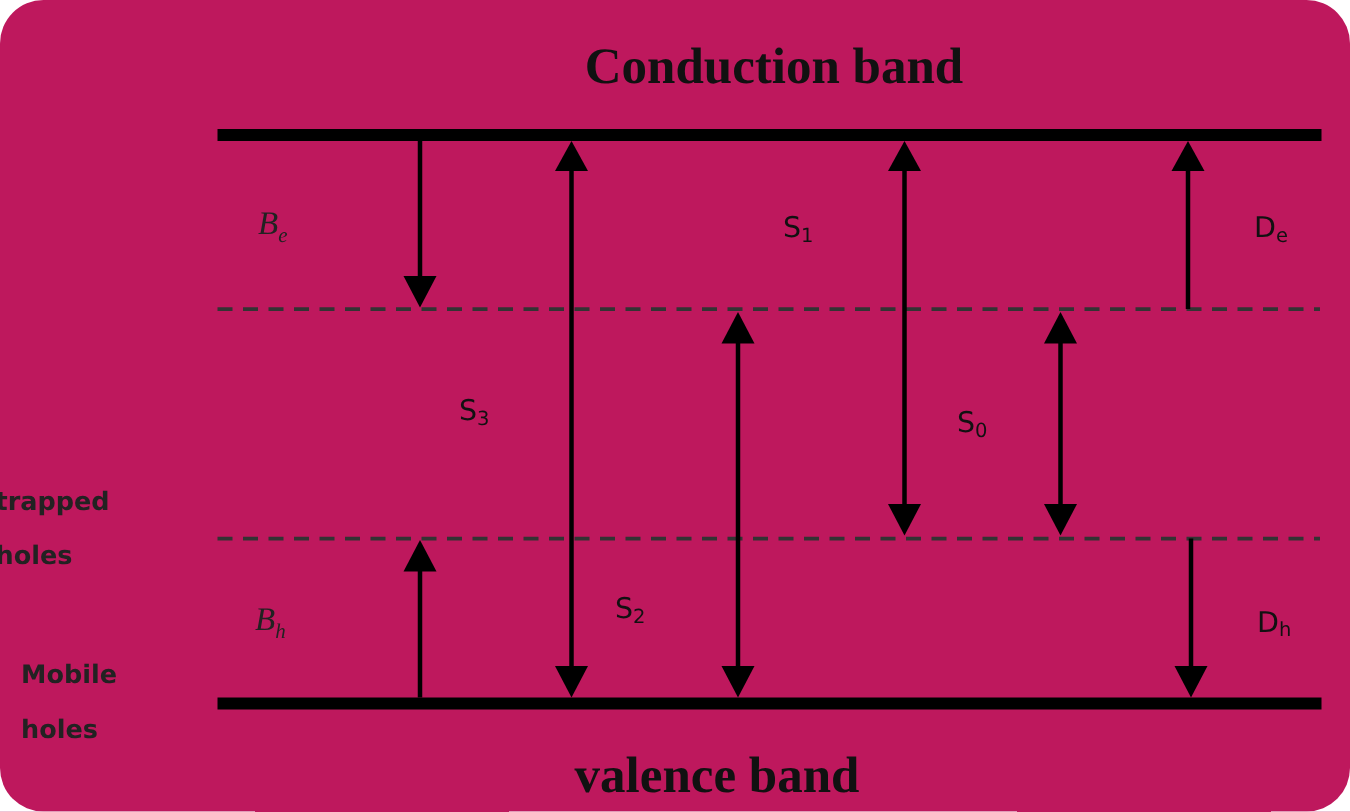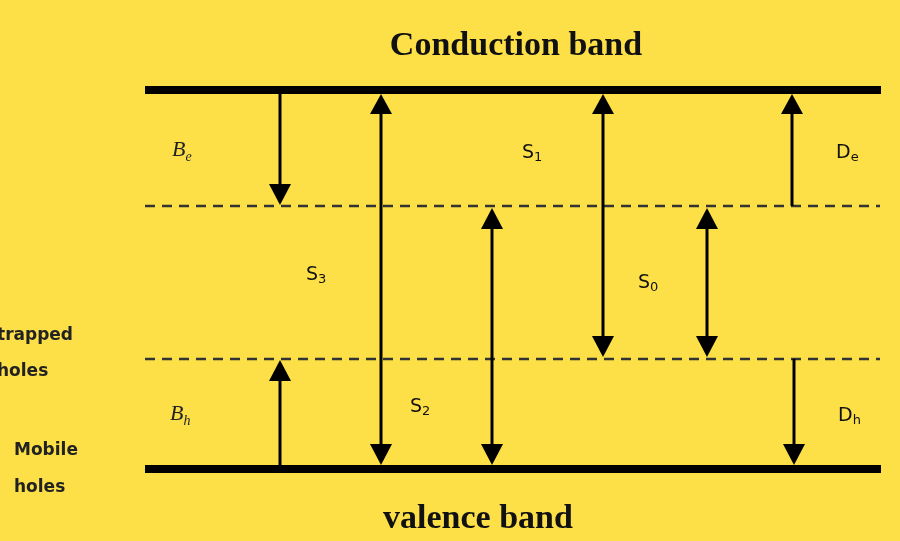--- a/index.html
+++ b/index.html
@@ -1,16 +1,16 @@
 <!DOCTYPE html>
 <html><head>
 <meta charset="utf-8">
 <style>
   html, body { margin: 0; padding: 0; background: #ffffff; }
-  #canvas { position: relative; width: 900px; height: 541px; background: #fde047; overflow: hidden; }
+  #canvas { position: relative; width: 900px; height: 541px; background: #be185d; overflow: hidden; border-radius: 29px; }
   svg { position: absolute; left: 0; top: 0; }
   .band-title { font-family: "Liberation Serif", "DejaVu Serif", serif; font-weight: bold; font-size: 34px; fill: #111; }
   .side-label { font-family: "DejaVu Sans", "Liberation Sans", sans-serif; font-weight: bold; font-size: 17px; fill: #222; }
   .trans-label { font-family: "DejaVu Sans", "Liberation Sans", sans-serif; font-size: 19px; fill: #111; }
   .trans-sub { font-size: 13px; }
   .ital-label { font-family: "Liberation Serif", "DejaVu Serif", serif; font-style: italic; font-size: 22px; fill: #222; }
   .ital-sub { font-size: 14px; }
 </style>
 </head>
 <body>

